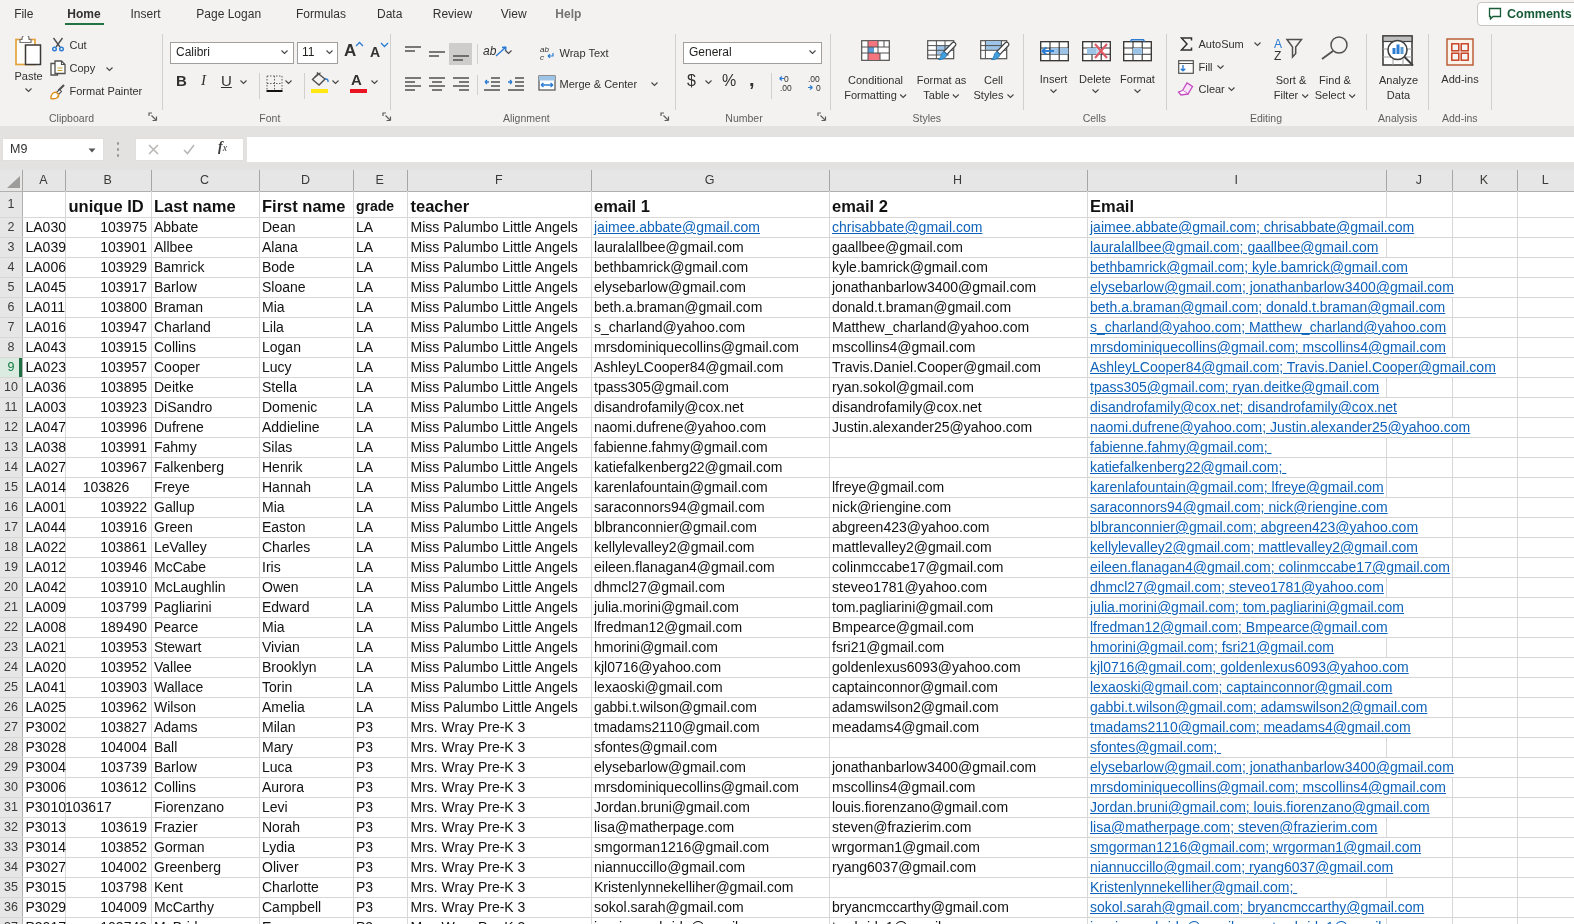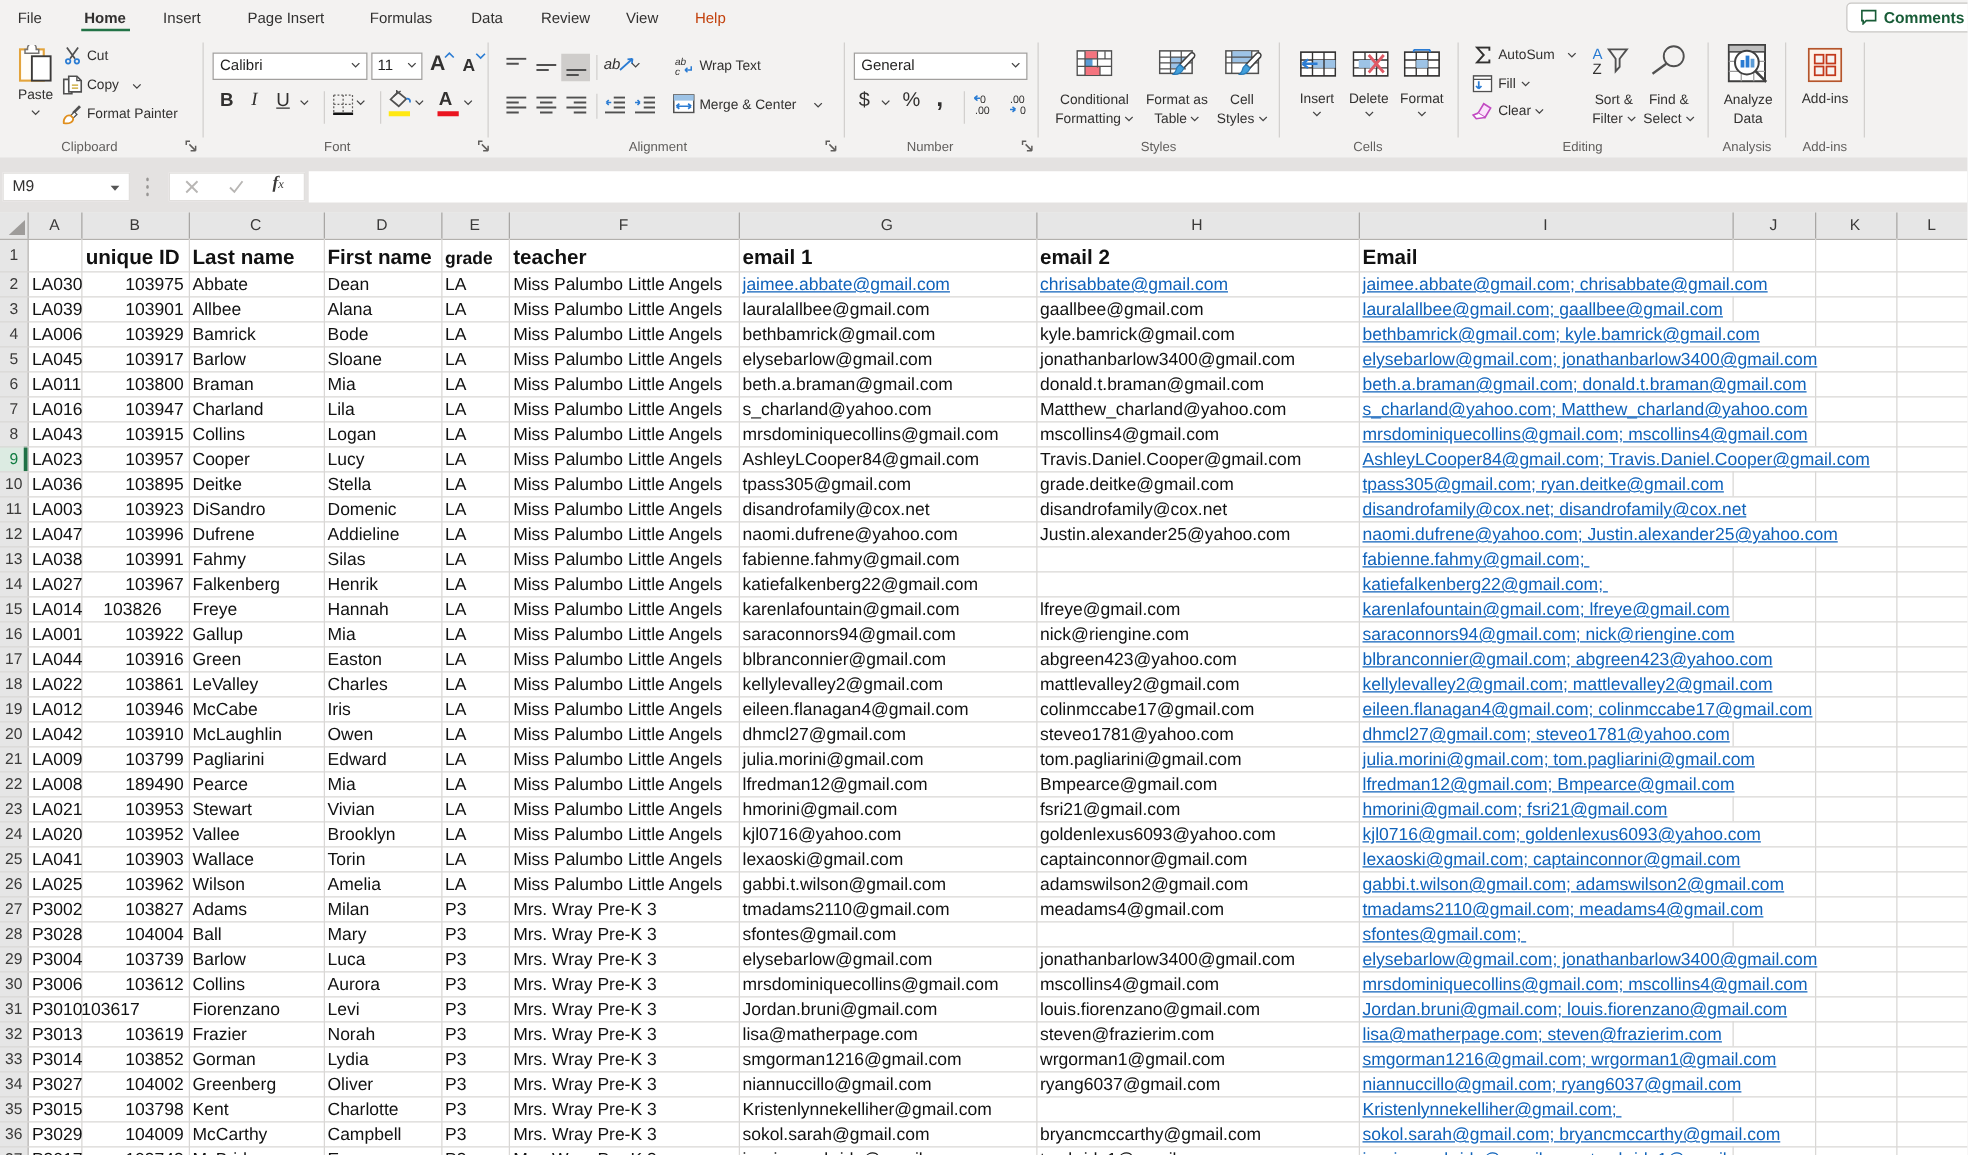--- a/index.html
+++ b/index.html
@@ -7,26 +7,26 @@
 .glb{position:absolute;font-size:10.5px;color:#605e5c;white-space:nowrap;transform:translateX(-50%)}
 .two{position:absolute;font-size:11px;color:#323130;text-align:center;transform:translateX(-50%);line-height:15px;white-space:nowrap}
 .cell{position:absolute;font-size:14px;color:#111;white-space:nowrap;line-height:20px;height:20px}
 .lnk{color:#0f62ba;text-decoration:underline}
 .rh{position:absolute;font-size:12.5px;color:#3b3a39;text-align:center;width:22px}
 .chl{position:absolute;font-size:12.5px;color:#3b3a39;text-align:center;line-height:21px;top:170px;height:21px}
 </style></head><body>
 <div class="ab" style="left:23.8px;top:7px;transform:translateX(-50%);font-size:12px;font-weight:400;color:#323130;line-height:15px;white-space:nowrap">File</div>
 <div class="ab" style="left:84px;top:7px;transform:translateX(-50%);font-size:12px;font-weight:600;color:#323130;line-height:15px;white-space:nowrap">Home</div>
 <div class="ab" style="left:145.5px;top:7px;transform:translateX(-50%);font-size:12px;font-weight:400;color:#323130;line-height:15px;white-space:nowrap">Insert</div>
-<div class="ab" style="left:228.7px;top:7px;transform:translateX(-50%);font-size:12px;font-weight:400;color:#323130;line-height:15px;white-space:nowrap">Page Insert</div>
+<div class="ab" style="left:228.7px;top:7px;transform:translateX(-50%);font-size:12px;font-weight:400;color:#323130;line-height:15px;white-space:nowrap">Page Logan</div>
 <div class="ab" style="left:320.9px;top:7px;transform:translateX(-50%);font-size:12px;font-weight:400;color:#323130;line-height:15px;white-space:nowrap">Formulas</div>
 <div class="ab" style="left:389.7px;top:7px;transform:translateX(-50%);font-size:12px;font-weight:400;color:#323130;line-height:15px;white-space:nowrap">Data</div>
 <div class="ab" style="left:452.4px;top:7px;transform:translateX(-50%);font-size:12px;font-weight:400;color:#323130;line-height:15px;white-space:nowrap">Review</div>
 <div class="ab" style="left:513.7px;top:7px;transform:translateX(-50%);font-size:12px;font-weight:400;color:#323130;line-height:15px;white-space:nowrap">View</div>
-<div class="ab" style="left:568.3px;top:7px;transform:translateX(-50%);font-size:12px;font-weight:400;color:#c2410c;line-height:15px;white-space:nowrap">Help</div>
+<div class="ab" style="left:568.3px;top:7px;transform:translateX(-50%);font-size:12px;font-weight:700;color:#737373;line-height:15px;white-space:nowrap">Help</div>
 <div class="ab" style="left:64.5px;top:22.5px;width:39px;height:2.5px;background:#217346"></div>
 <div class="ab" style="left:1477px;top:2px;width:110px;height:23.5px;background:#fff;border:1px solid #c8c6c4;border-radius:4px"></div>
 <svg class="ab" style="left:1488px;top:7px" width="14" height="13" viewBox="0 0 14 13">
     <path d="M1.5 1.5 h11 v8 h-7.5 l-2.5 2.5 v-2.5 h-1 z" fill="none" stroke="#185c37" stroke-width="1.3"></path>
   </svg>
 <div class="ab" style="left:1507px;top:6.5px;font-size:12.5px;font-weight:bold;color:#185c37">Comments</div>
 <div class="ab" style="left:161.5px;top:34px;width:1px;height:76px;background:#d2d0ce"></div>
 <div class="ab" style="left:390px;top:34px;width:1px;height:76px;background:#d2d0ce"></div>
 <div class="ab" style="left:674.5px;top:34px;width:1px;height:76px;background:#d2d0ce"></div>
 <div class="ab" style="left:830px;top:34px;width:1px;height:76px;background:#d2d0ce"></div>
@@ -626,21 +626,21 @@
 <div class="cell" style="left:594.0px;top:357.0px">AshleyLCooper84@gmail.com</div>
 <div class="cell" style="left:832.0px;top:357.0px">Travis.Daniel.Cooper@gmail.com</div>
 <div class="cell lnk" style="left:1090.0px;top:357.0px">AshleyLCooper84@gmail.com; Travis.Daniel.Cooper@gmail.com</div>
 <div class="cell" style="left:25.5px;top:377.0px">LA036</div>
 <div class="cell" style="left:65.0px;top:377.0px;width:82.0px;text-align:right">103895</div>
 <div class="cell" style="left:154.0px;top:377.0px">Deitke</div>
 <div class="cell" style="left:262.0px;top:377.0px">Stella</div>
 <div class="cell" style="left:356.0px;top:377.0px">LA</div>
 <div class="cell" style="left:410.5px;top:377.0px">Miss Palumbo Little Angels</div>
 <div class="cell" style="left:594.0px;top:377.0px">tpass305@gmail.com</div>
-<div class="cell" style="left:832.0px;top:377.0px">grade.deitke@gmail.com</div>
+<div class="cell" style="left:832.0px;top:377.0px">ryan.sokol@gmail.com</div>
 <div class="cell lnk" style="left:1090.0px;top:377.0px">tpass305@gmail.com; ryan.deitke@gmail.com</div>
 <div class="cell" style="left:25.5px;top:397.0px">LA003</div>
 <div class="cell" style="left:65.0px;top:397.0px;width:82.0px;text-align:right">103923</div>
 <div class="cell" style="left:154.0px;top:397.0px">DiSandro</div>
 <div class="cell" style="left:262.0px;top:397.0px">Domenic</div>
 <div class="cell" style="left:356.0px;top:397.0px">LA</div>
 <div class="cell" style="left:410.5px;top:397.0px">Miss Palumbo Little Angels</div>
 <div class="cell" style="left:594.0px;top:397.0px">disandrofamily@cox.net</div>
 <div class="cell" style="left:832.0px;top:397.0px">disandrofamily@cox.net</div>
 <div class="cell lnk" style="left:1090.0px;top:397.0px">disandrofamily@cox.net; disandrofamily@cox.net</div>

